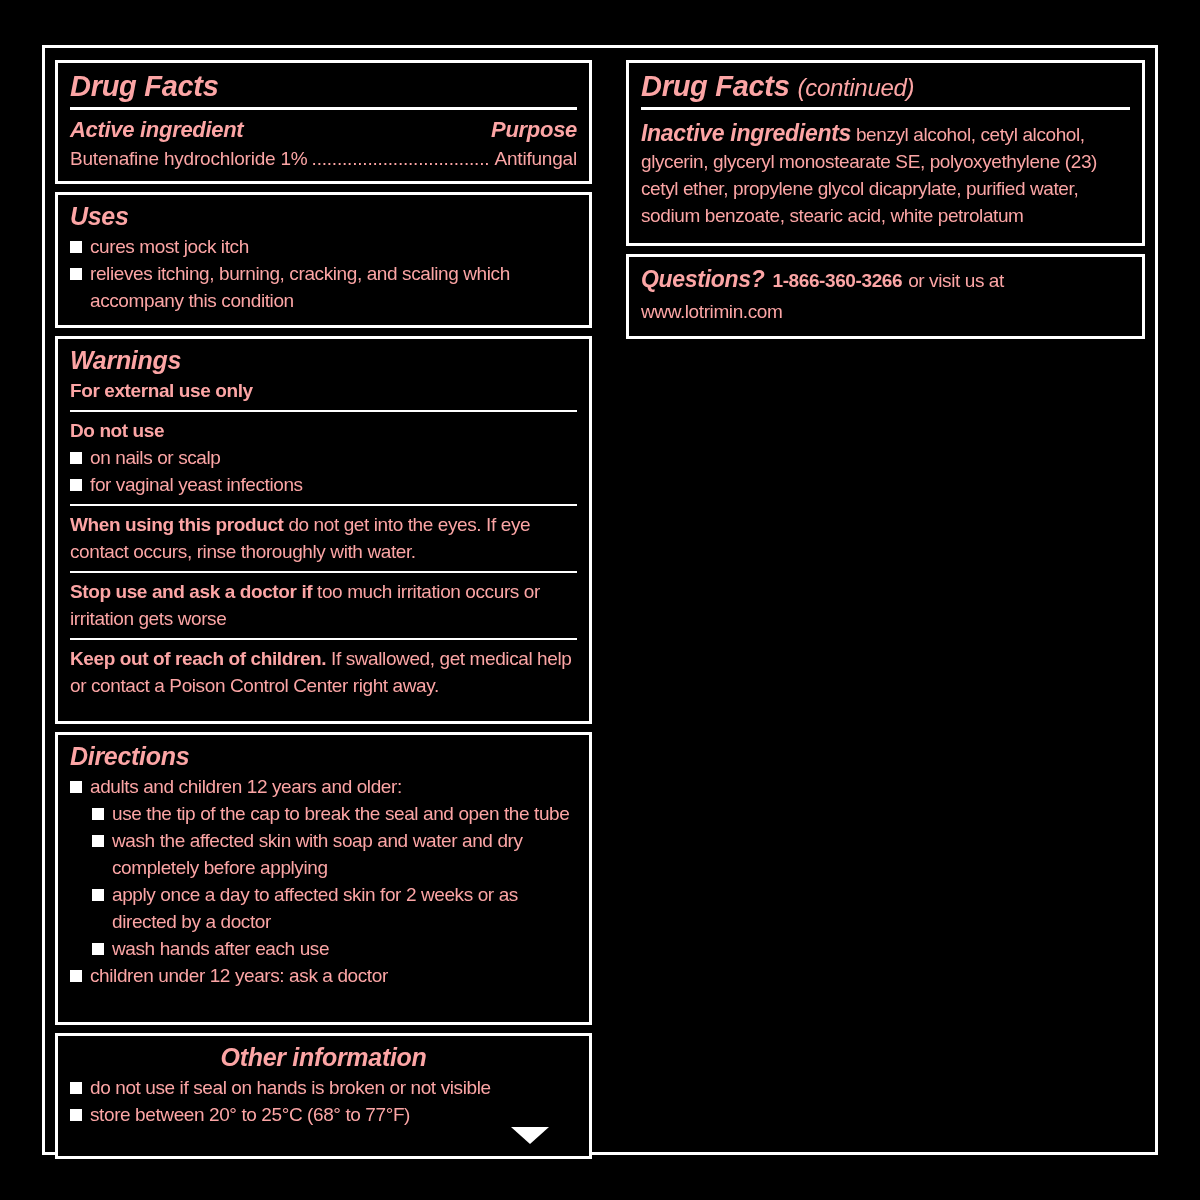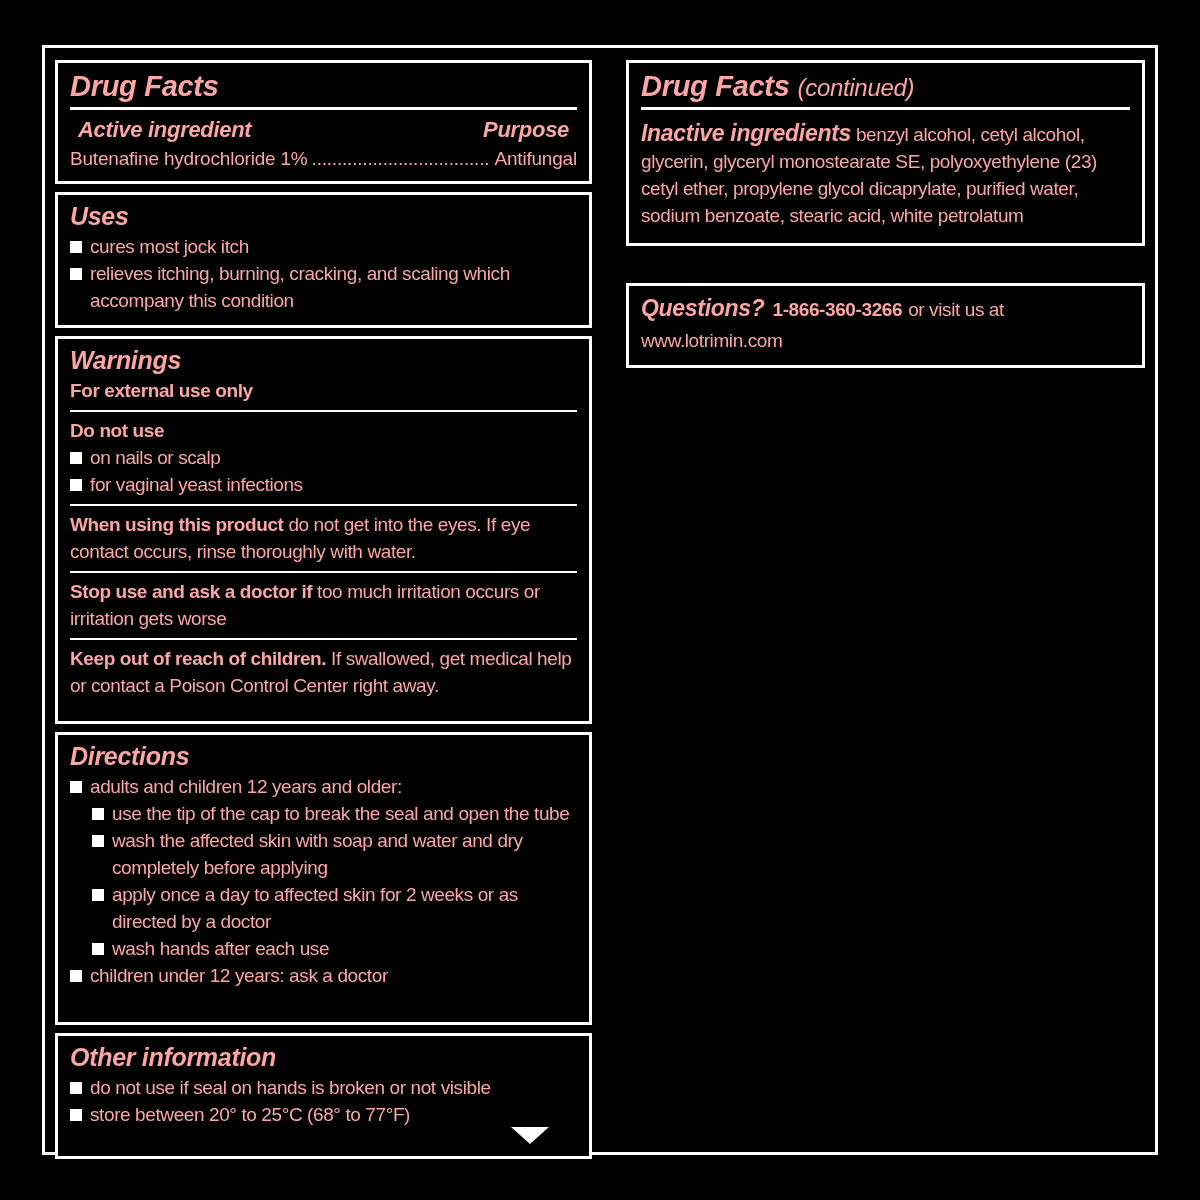--- a/index.html
+++ b/index.html
@@ -9,30 +9,30 @@
          border:3px solid #fff;padding:12px 10px;display:flex;gap:34px;
          box-sizing:border-box;align-items:flex-start;background:#000;}
   .col{display:flex;flex-direction:column;gap:8px;}
   .col-left{width:537px;flex:none;}
   .col-right{flex:1;min-width:0;border-radius:28px;}
   .box{border:3px solid #fff;padding:6px 12px 10px;box-sizing:border-box;width:100%;background:#000;}
   .h-top{min-height:124px;}
   .h-uses{min-height:126px;}
   .h-warn{min-height:388px;}
   .h-dir{min-height:293px;}
-  .h-other{min-height:126px;}
+  .h-other{min-height:126px;text-align:center;}
   .h-inactive{min-height:180px;}
-  .h-q{min-height:74px;margin-top:29px;}
+  .h-q{min-height:74px;}
   .rule{border:none;border-top:2px solid #fff;margin:5px 0 6px;height:0;}
   .rule.thick{border-top-width:3px;margin:3px 0 7px;}
   .df-title{font-size:29px;font-weight:bold;font-style:italic;letter-spacing:-0.3px;margin:0;line-height:1.2;}
   .df-cont{font-size:24px;font-weight:normal;font-style:italic;margin-left:8px;}
   .section-title{font-size:25px;font-weight:bold;font-style:italic;letter-spacing:-0.3px;margin:0 0 3px;line-height:1.2;}
   .ai-row{display:flex;justify-content:space-between;font-size:22px;font-weight:bold;
-          font-style:italic;margin:2px 8px 5px;letter-spacing:-0.3px;}
+          font-style:italic;margin:2px 0 5px;letter-spacing:-0.3px;}
   .leader-row{display:flex;align-items:baseline;font-size:19px;letter-spacing:-0.2px;}
   .leader{flex:1;overflow:hidden;white-space:nowrap;margin:0 4px;}
   .txt,.para{font-size:19px;line-height:1.42;letter-spacing:-0.4px;margin:0 0 3px;}
   .bold{font-weight:bold;}
   .bold-line{font-size:19px;font-weight:bold;line-height:1.42;letter-spacing:-0.4px;margin:0;}
   .bi{font-weight:bold;font-style:italic;font-size:23px;letter-spacing:-0.3px;}
   .bullet{display:flex;align-items:flex-start;font-size:19px;line-height:1.42;letter-spacing:-0.4px;}
   .bullet .sq{flex:none;width:12px;height:12px;background:#fff;margin:7px 8px 0 0;}
   .bullet.sub{margin-left:22px;}
   .phone{font-weight:bold;margin-left:8px;}

